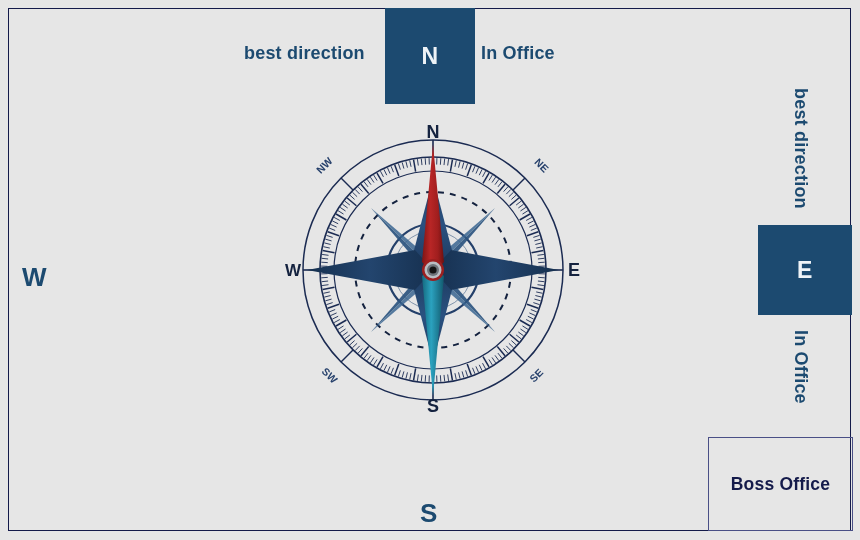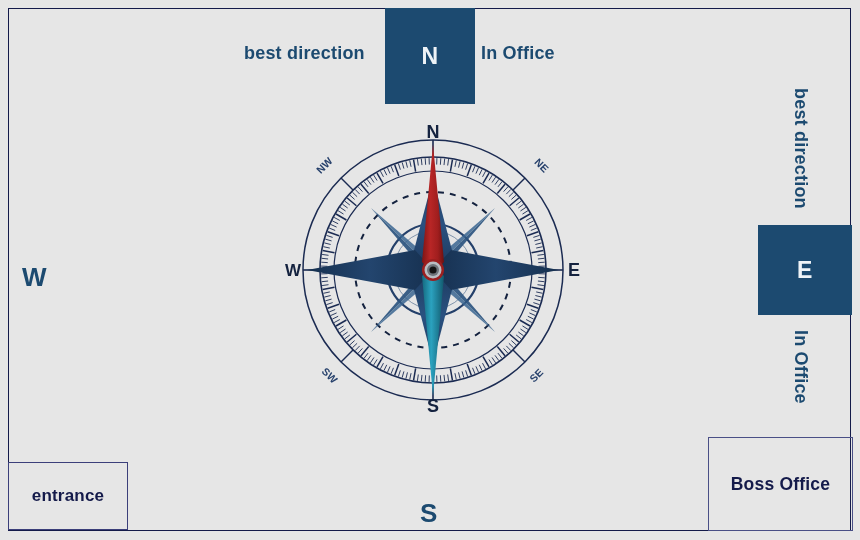--- a/index.html
+++ b/index.html
@@ -96,23 +96,20 @@
   }
   .compass svg{display:block;width:300px;height:296px;}
 </style>
 </head>
 <body>
 
 <div class="stage">
 
   <div class="room-frame"></div>
 
-  <div class="room-box room-entrance">
-    <span>entrance</span>
-  </div>
   <div class="room-box room-boss">
     <span>Boss Office</span>
   </div>
 
   <div class="dir-square dir-n" style="background: rgb(28, 74, 112);">
     <span>N</span>
   </div>
   <div class="dir-square dir-e" style="background: rgb(28, 74, 112);">
     <span>E</span>
   </div>

